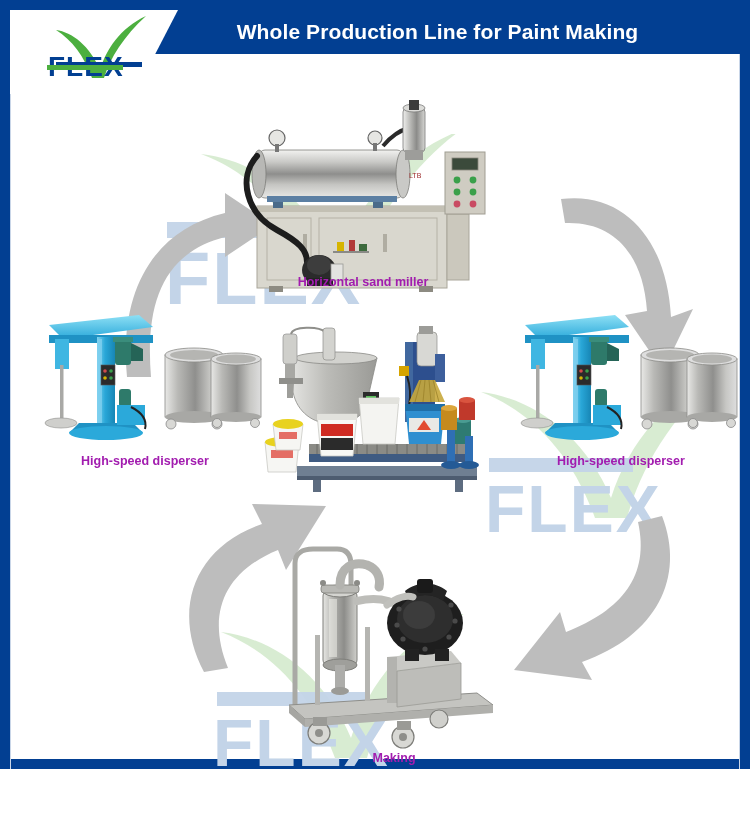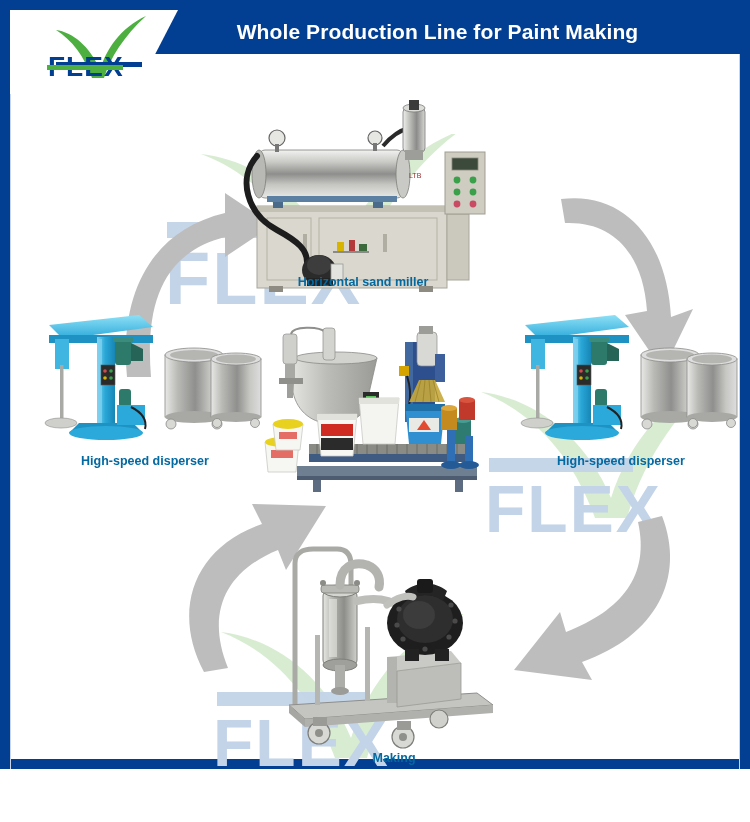--- a/index.html
+++ b/index.html
@@ -122,21 +122,21 @@
   .wm-bar-blue { position: absolute; background: #c3d4e8; }
 
   
   .machine {
     position: absolute;
     z-index: 3;
   }
   .caption {
     position: absolute;
     z-index: 6;
-    color: #0369a1;
+    color: #a21caf;
     font-size: 12.5px;
     font-family: "Liberation Sans", sans-serif;
     text-align: center;
     white-space: nowrap;
     font-weight: 600;
   }
 
   
   .arrow { position: absolute; z-index: 2; }
 </style>

